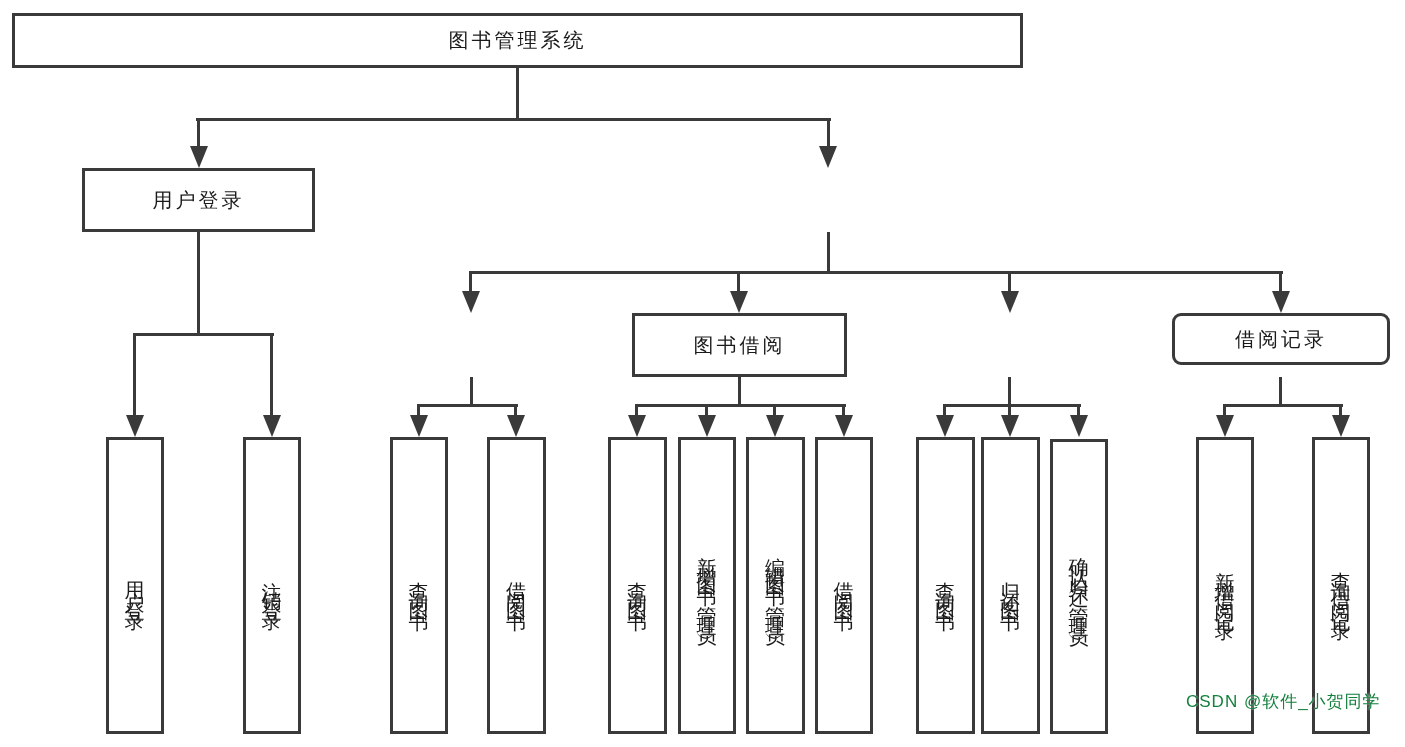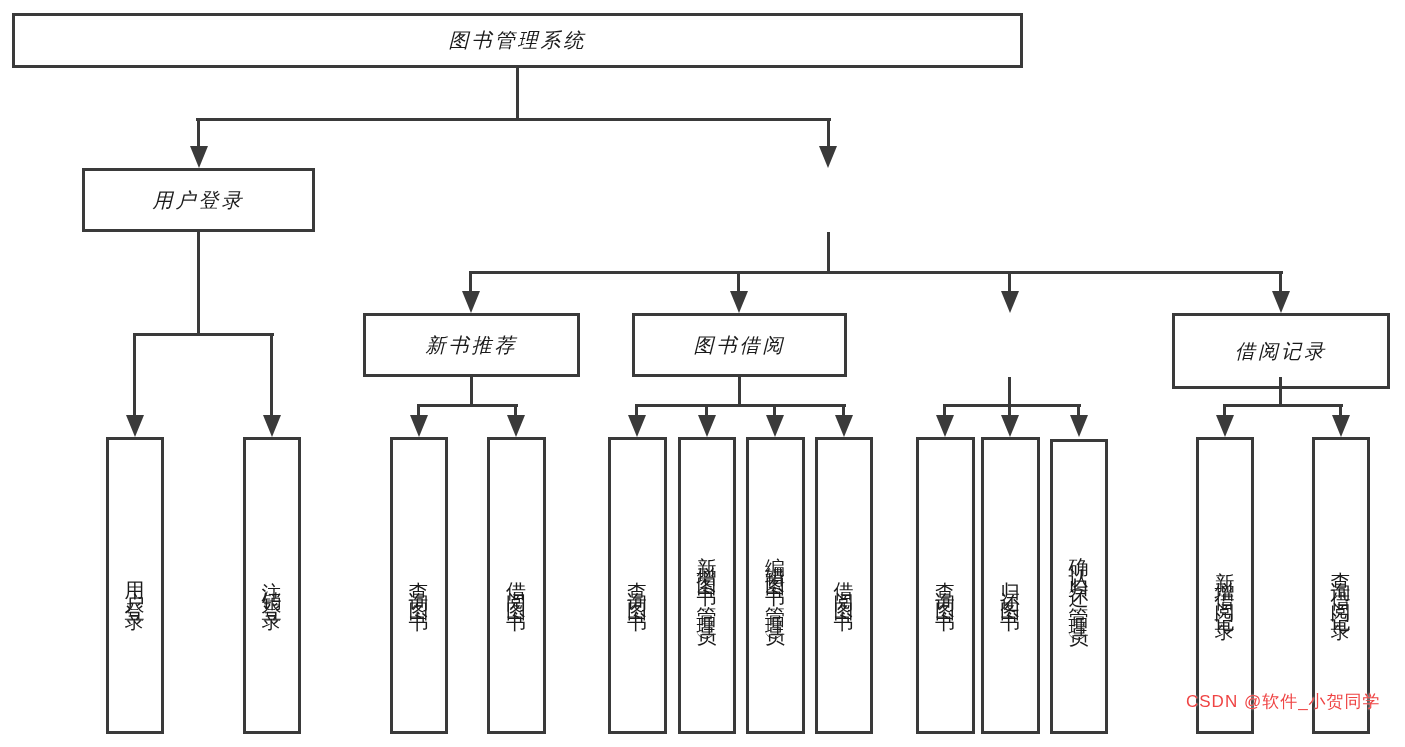--- a/index.html
+++ b/index.html
@@ -19,21 +19,20 @@
     background:#ffffff;
     display:flex;
     align-items:center;
     justify-content:center;
   }
   .h-label{
     font-size:20px;
     letter-spacing:3px;
     color:#1a1a1a;
     white-space:nowrap;
-    font-style:italic;
   }
   .leaf .v-label{
     writing-mode:vertical-rl;
     text-orientation:mixed;
     font-size:20px;
     line-height:1;
     letter-spacing:10px;
     color:#1a1a1a;
   }
   
@@ -43,21 +42,21 @@
     position:absolute;width:0;height:0;
     border-left:9px solid transparent;
     border-right:9px solid transparent;
     border-top:22px solid #3a3a3a;
   }
   .watermark{
     position:absolute;
     left:1186px;top:690px;
     font-size:17px;
     letter-spacing:1px;
-    color:#ef4444;
+    color:#15803d;
     text-shadow:0 0 2px #ffffff;
     white-space:nowrap;
   }
 </style>
 </head>
 <body>
 
 <div class="stage">
 
   <div class="node" style="left:12px;top:13px;width:1011px;height:55px;">
@@ -86,27 +85,24 @@
   <div class="hl" style="left:469px;top:271px;width:814px;"></div>
   <div class="vl" style="left:469px;top:271px;height:22px;"></div>
   <div class="ah" style="left:462px;top:291px;"></div>
   <div class="vl" style="left:737px;top:271px;height:22px;"></div>
   <div class="ah" style="left:730px;top:291px;"></div>
   <div class="vl" style="left:1008px;top:271px;height:22px;"></div>
   <div class="ah" style="left:1001px;top:291px;"></div>
   <div class="vl" style="left:1279px;top:271px;height:22px;"></div>
   <div class="ah" style="left:1272px;top:291px;"></div>
 
-  <div class="node" style="left:363px;top:313px;width:217px;height:64px;">
-    <span class="h-label">新书推荐</span>
-  </div>
   <div class="node" style="left:632px;top:313px;width:215px;height:64px;text-align:center;">
     <span class="h-label">图书借阅</span>
   </div>
-  <div class="node" style="left:1172px;top:313px;width:218px;height:76px;">
+  <div class="node" style="left:1172px;top:313px;width:218px;height:52px;border-radius:9px;">
     <span class="h-label">借阅记录</span>
   </div>
 
   <div class="vl" style="left:470px;top:377px;height:30px;"></div>
   <div class="hl" style="left:417px;top:404px;width:101px;"></div>
   <div class="vl" style="left:417px;top:404px;height:14px;"></div>
   <div class="ah" style="left:410px;top:415px;"></div>
   <div class="vl" style="left:514px;top:404px;height:14px;"></div>
   <div class="ah" style="left:507px;top:415px;"></div>
 

